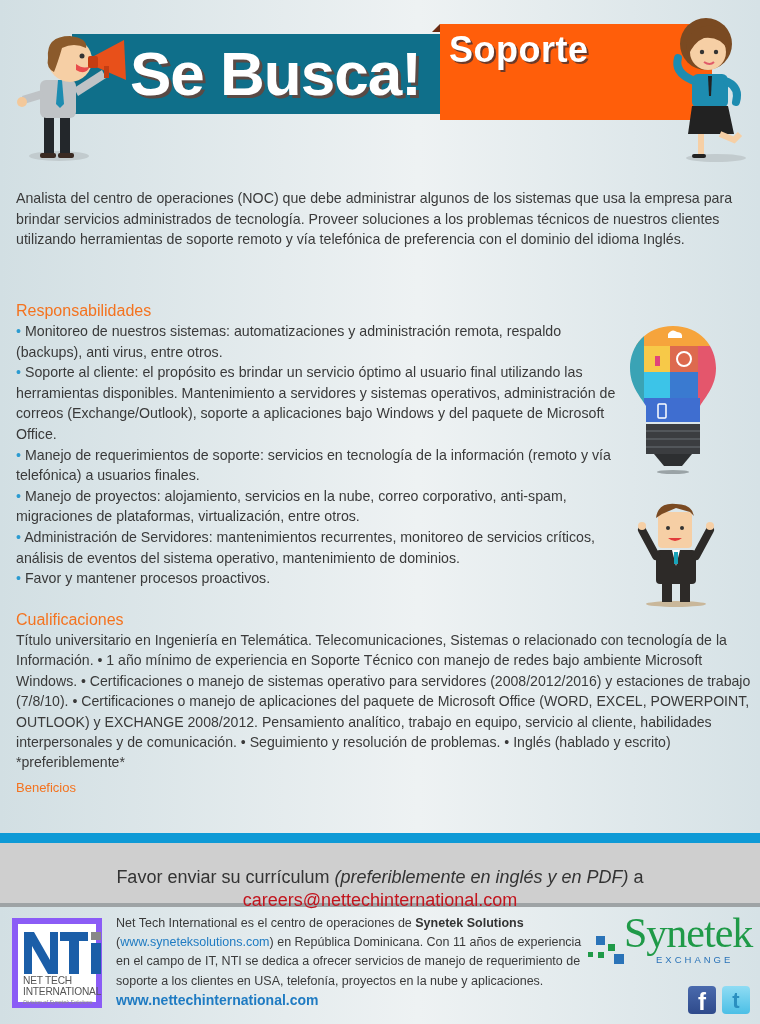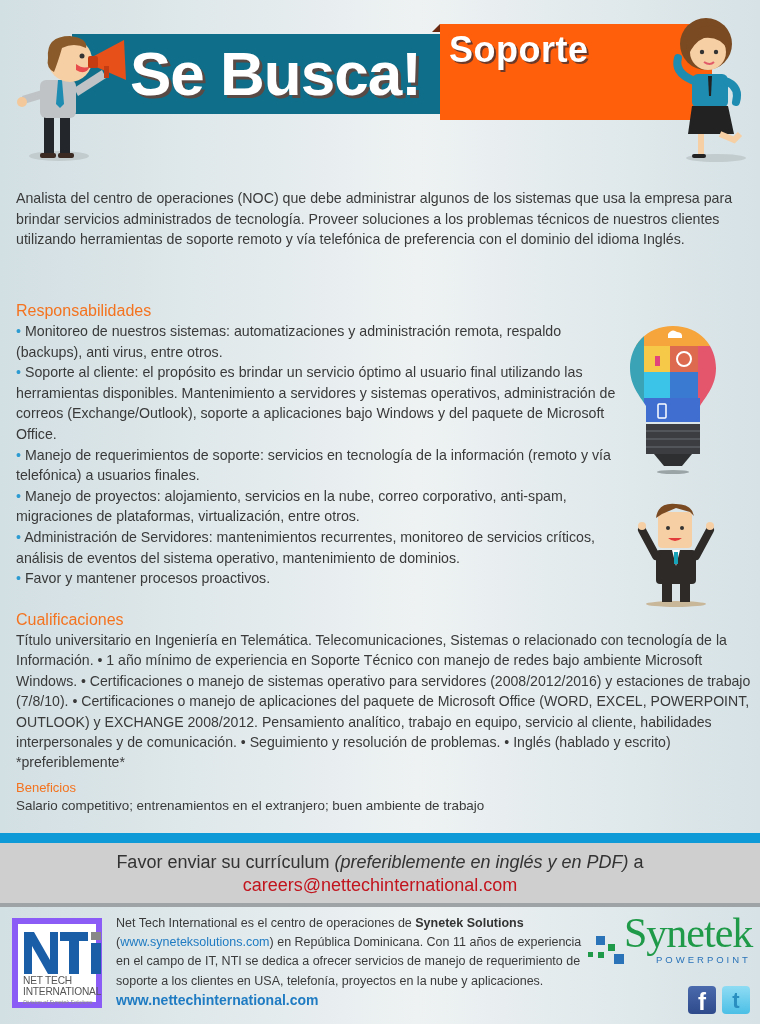--- a/index.html
+++ b/index.html
@@ -58,21 +58,21 @@
   #beneficios .body-text { font-size: 13.4px; line-height: 18px; }
   #beneficios .section-title { font-size: 13px; line-height: 18px; }
 
   
   #cta-blue { left: 0; top: 833px; width: 760px; height: 10px; background: #0e9ad6; }
   #cta-gray {
     left: 0; top: 843px; width: 760px; height: 64px;
     background: #cfcfcf; border-bottom: 4px solid #9ea3a5;
     text-align: center;
   }
-  #cta-line1 { font-size: 18px; line-height: 22px; color: #333; padding-top: 8px; }
+  #cta-line1 { font-size: 18px; line-height: 22px; color: #333; padding-top: 23px; }
   #cta-line1 i { font-style: italic; }
   #cta-email { font-size: 18px; line-height: 24px; color: #c2141d; display: inline-block; }
 
   
   #nti-logo {
     left: 12px; top: 918px; width: 90px; height: 90px; background: #fff;
     border: 6px solid #8b5cf6;
   }
   #nti-mark { position: absolute; left: 6px; top: 6px; width: 78px; height: 44px; }
   #nti-name {
@@ -227,21 +227,20 @@
   <rect x="44" y="84" width="10" height="18" fill="#2d2a28"></rect>
 </svg>
 
 <div class="abs" id="cualificaciones">
   <div class="section-title">Cualificaciones</div>
   <div class="body-text">Título universitario en Ingeniería en Telemática. Telecomunicaciones, Sistemas o relacionado con tecnología de la Información. • 1 año mínimo de experiencia en Soporte Técnico con manejo de redes bajo ambiente Microsoft Windows.  • Certificaciones o manejo de sistemas operativo para servidores (2008/2012/2016) y estaciones de trabajo (7/8/10).  •  Certificaciones o manejo de aplicaciones del paquete de Microsoft Office (WORD, EXCEL, POWERPOINT, OUTLOOK) y EXCHANGE 2008/2012. Pensamiento analítico, trabajo en equipo, servicio al cliente, habilidades interpersonales y de comunicación. • Seguimiento y resolución de problemas. • Inglés (hablado y escrito) *preferiblemente*</div>
 </div>
 
 <div class="abs" id="beneficios">
   <div class="section-title">Beneficios</div>
-  <div class="body-text">Salario competitivo; entrenamientos en el extranjero; buen ambiente de trabajo</div>
 </div>
 
 <div class="abs" id="cta-blue"></div>
 <div class="abs" id="cta-gray">
   <div id="cta-line1"><span>Favor enviar su currículum </span><i>(preferiblemente en inglés y en PDF)</i><span> a</span></div>
   <a id="cta-email">careers@nettechinternational.com</a>
 </div>
 
 <div class="abs" id="nti-logo">
   <svg id="nti-mark" viewBox="0 0 78 44">
@@ -260,17 +259,17 @@
 
 <div class="abs" id="footer-text"><span>Net Tech International es el centro de operaciones de </span><b>Synetek Solutions</b><br><span>(</span><a class="link-blue">www.syneteksolutions.com</a><span>) en República Dominicana. Con 11 años de experiencia en el campo de IT, NTI se dedica a ofrecer servicios de manejo de requerimiento de soporte a los clientes en USA, telefonía, proyectos en la nube y aplicaciones. </span><a id="footer-url">www.nettechinternational.com</a></div>
 
 <div class="abs" id="synetek-logo">
   <div class="sq" style="left:12px;top:22px;width:9px;height:9px;background:#2a73b8"></div>
   <div class="sq" style="left:24px;top:30px;width:7px;height:7px;background:#1f9a48"></div>
   <div class="sq" style="left:4px;top:38px;width:5px;height:5px;background:#1f9a48"></div>
   <div class="sq" style="left:14px;top:38px;width:6px;height:6px;background:#1f9a48"></div>
   <div class="sq" style="left:30px;top:40px;width:10px;height:10px;background:#2a73b8"></div>
   <div id="synetek-word">Synetek</div>
-  <div id="synetek-sub">POWERPOINT</div>
+  <div id="synetek-sub">EXCHANGE</div>
 </div>
 
 <a class="abs" id="fb-icon">f</a>
 <a class="abs" id="tw-icon">t</a>
 
 </body></html>

